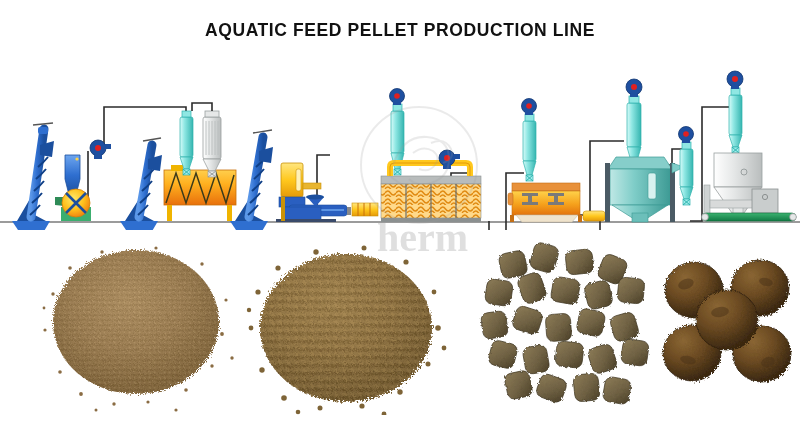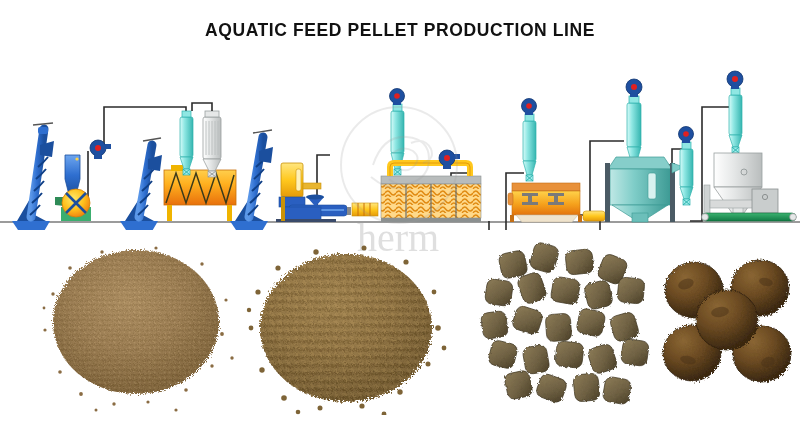--- a/index.html
+++ b/index.html
@@ -12,22 +12,22 @@
     position:absolute;left:0;top:20px;width:800px;text-align:center;
     font-size:17.5px;font-weight:bold;letter-spacing:.6px;color:#111;
     font-family:"Liberation Sans","DejaVu Sans",sans-serif;
   }
 
   
   .flow{position:absolute;left:0;top:45px;width:800px;height:185px;}
   .flow svg{display:block;}
 
   
-  .watermark{position:absolute;left:337px;top:105px;width:120px;height:150px;
-             pointer-events:none;}
+  .watermark{position:absolute;left:357px;top:105px;width:120px;height:150px;
+             pointer-events:none;font-weight:bold;}
 
   
   .products{position:absolute;left:0;top:228px;width:800px;height:200px;}
   .prod{position:absolute;}
   .prod svg{display:block;}
 </style>
 </head>
 <body>
 
 <div id="root">

